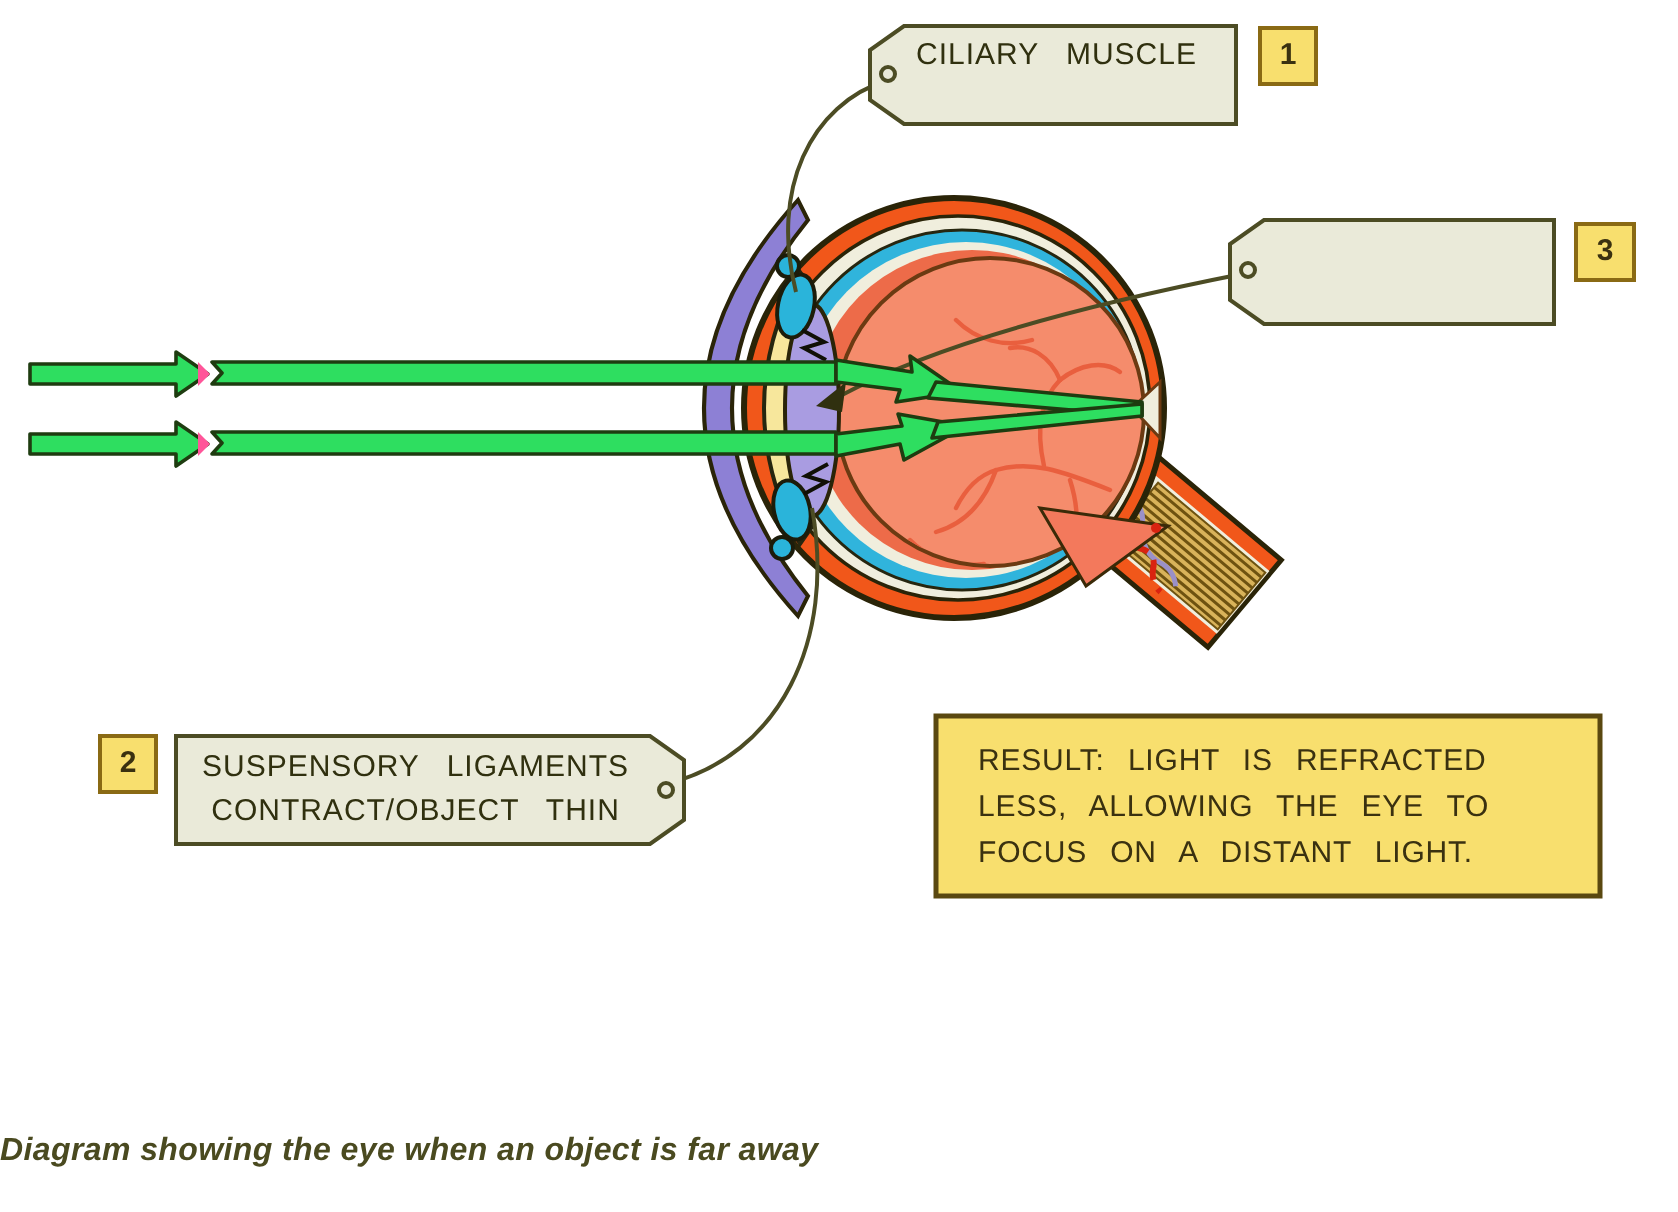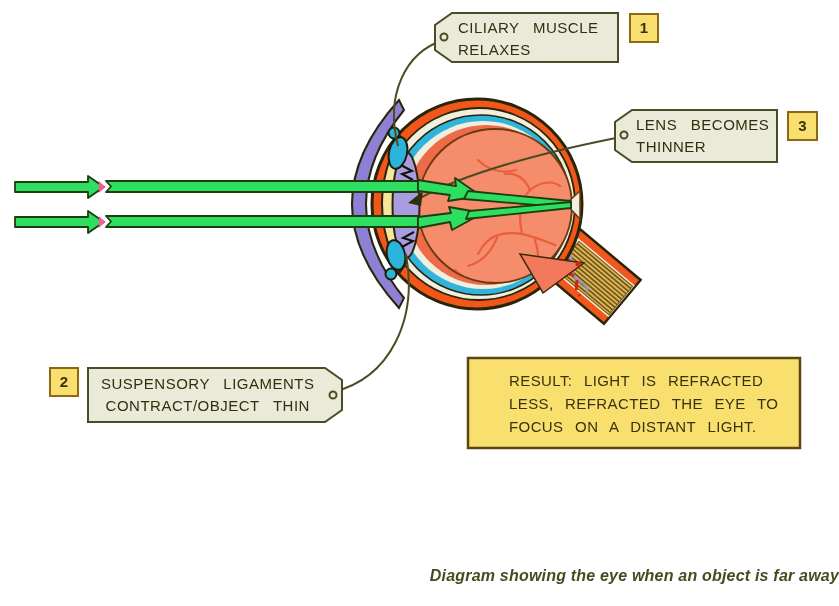--- a/index.html
+++ b/index.html
@@ -5,21 +5,21 @@
   html,body{margin:0;padding:0;background:#ffffff;}
   .stage{position:relative;width:839px;height:606px;background:#ffffff;overflow:hidden;
          font-family:"Liberation Sans",sans-serif;}
   .stage svg{position:absolute;left:0;top:0;}
   .tagtext{position:absolute;color:#30300f;font-size:15px;line-height:22px;
            letter-spacing:.5px;word-spacing:9px;white-space:nowrap;}
   .numbox{position:absolute;color:#3a3110;font-size:15px;font-weight:700;
           text-align:center;}
   .resulttext{position:absolute;color:#3a3110;font-size:15px;line-height:23px;
               letter-spacing:.4px;word-spacing:7px;white-space:nowrap;}
-  .caption{position:absolute;left:0;top:567px;width:100%;text-align:right;
+  .caption{position:absolute;left:0;top:567px;width:100%;text-align:left;
            color:#4a4a20;font-size:16px;font-style:italic;font-weight:600;
            letter-spacing:.2px;}
 </style>
 </head>
 <body>
 
 <div class="stage">
 
 <svg width="839" height="606" viewBox="0 0 839 606">
   <defs>
@@ -120,37 +120,32 @@
     <rect x="630" y="14" width="28" height="28"></rect>
     <rect x="50" y="368" width="28" height="28"></rect>
     <rect x="788" y="112" width="29" height="28"></rect>
   </g>
 
   <rect x="468" y="358" width="332" height="90" fill="#f8df6e" stroke="#5a4810" stroke-width="2.5"></rect>
 </svg>
 
 <div class="tagtext" style="left:458px;top:17px;">
   <div>CILIARY MUSCLE</div>
-  <div>RELAXES</div>
 </div>
 <div class="numbox" style="left:630px;top:14px;width:28px;line-height:28px;">1</div>
 
-<div class="tagtext" style="left:636px;top:114px;">
-  <div>LENS BECOMES</div>
-  <div>THINNER</div>
-</div>
 <div class="numbox" style="left:788px;top:112px;width:29px;line-height:28px;">3</div>
 
 <div class="tagtext" style="left:101px;top:373px;text-align:center;">
   <div>SUSPENSORY LIGAMENTS</div>
   <div>CONTRACT/OBJECT THIN</div>
 </div>
 <div class="numbox" style="left:50px;top:368px;width:28px;line-height:28px;">2</div>
 
-<div class="resulttext" style="left:509px;top:369px;">
+<div class="resulttext" style="left:489px;top:369px;">
   <div>RESULT: LIGHT IS REFRACTED</div>
-  <div>LESS, REFRACTED THE EYE TO</div>
+  <div>LESS, ALLOWING THE EYE TO</div>
   <div>FOCUS ON A DISTANT LIGHT.</div>
 </div>
 
 <div class="caption">Diagram showing the eye when an object is far away</div>
 
 </div>
 
 </body></html>

